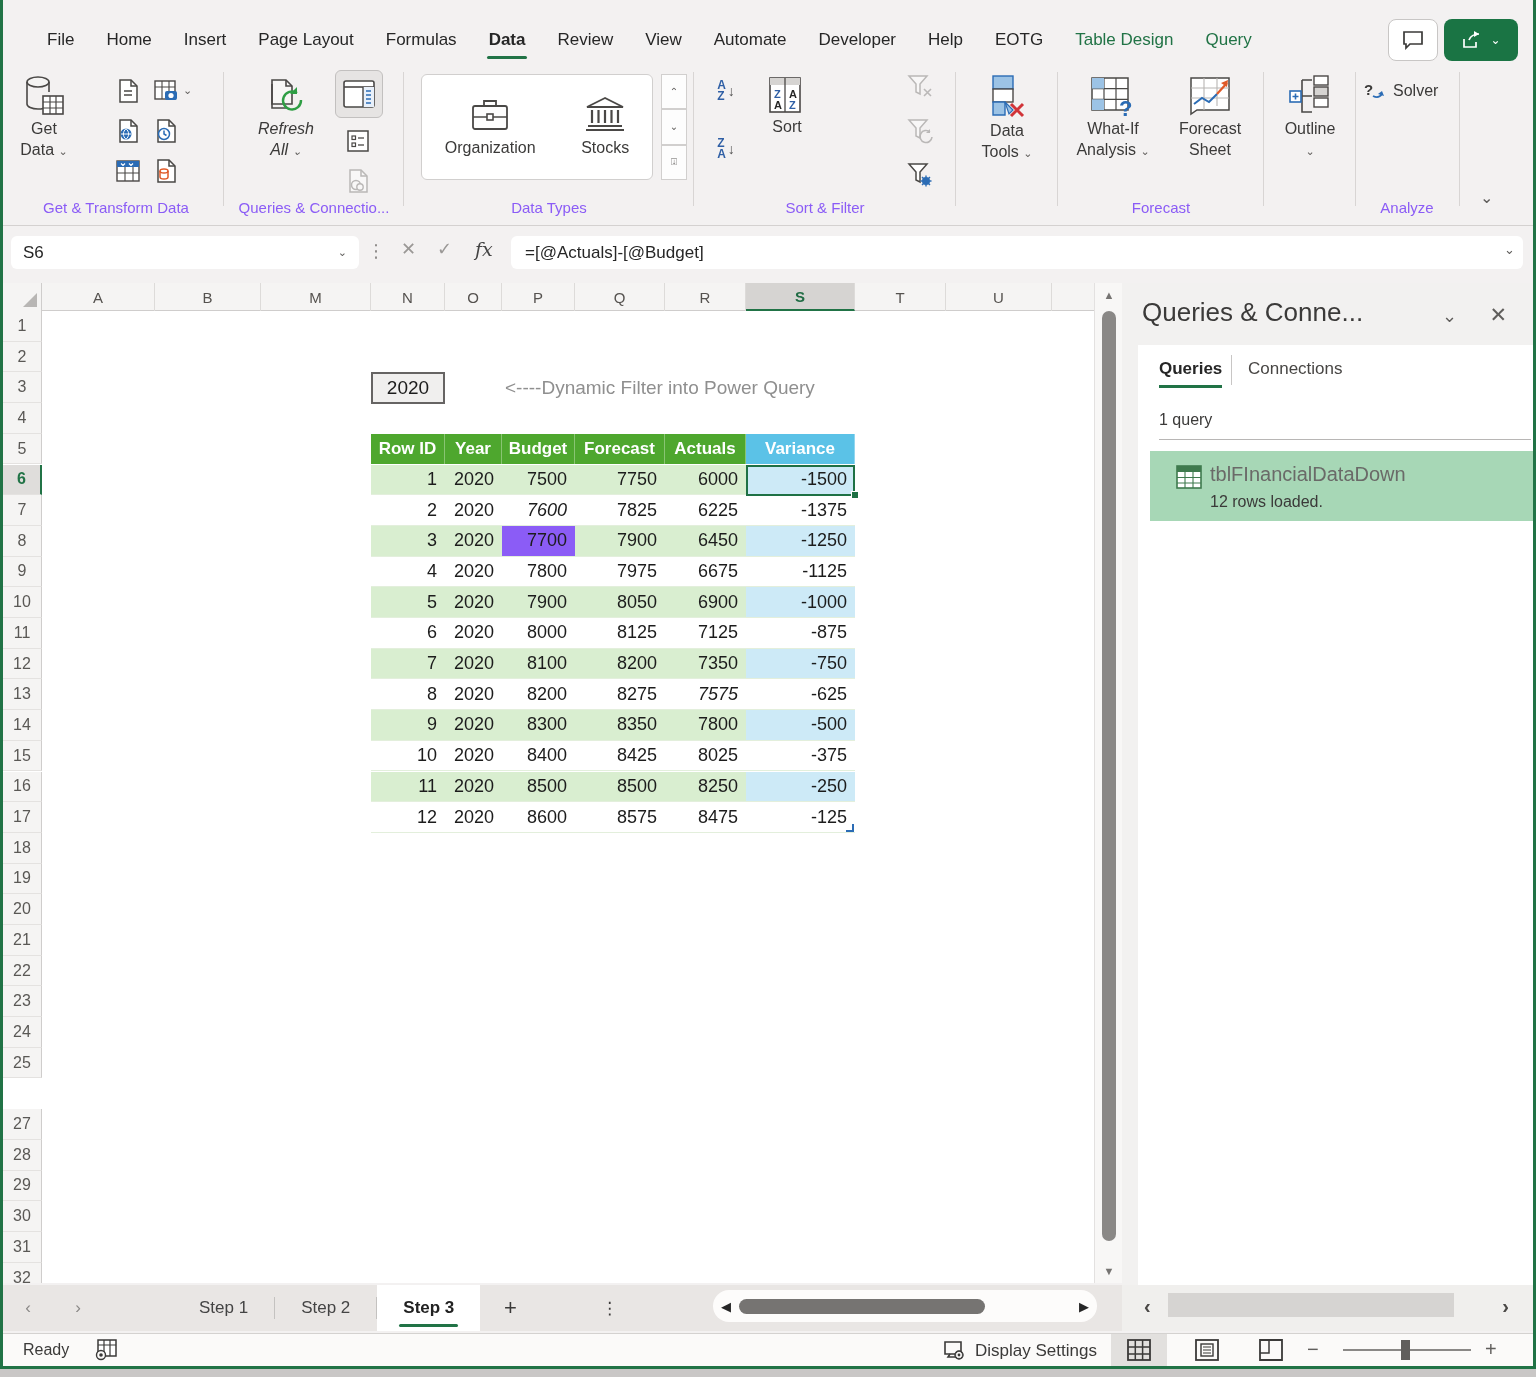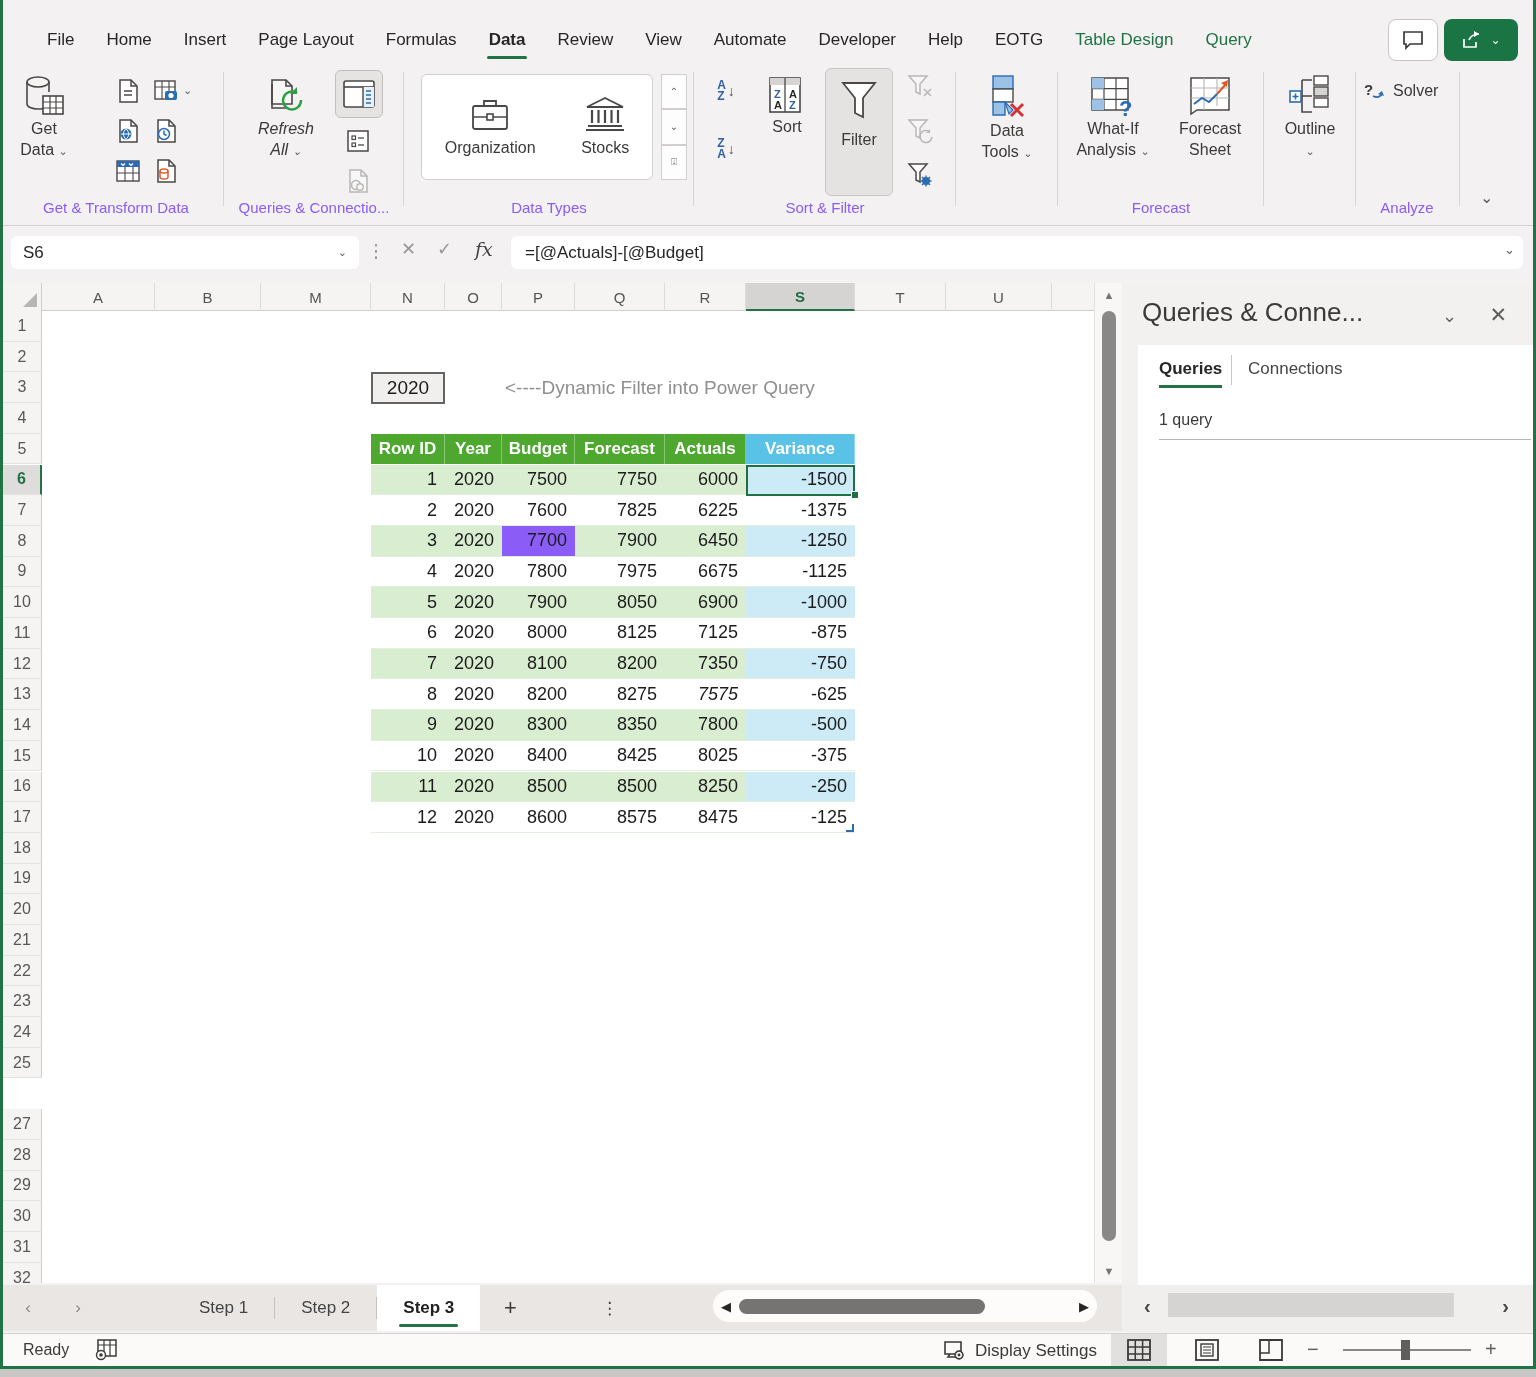--- a/index.html
+++ b/index.html
@@ -347,26 +347,20 @@
         <svg width="42" height="42" viewBox="0 0 42 42">
           <rect x="4" y="4" width="30" height="34" fill="#fff" stroke="#4a4846" stroke-width="1.6"></rect>
           <rect x="4" y="4" width="30" height="7" fill="#d6d4d2"></rect>
           <path d="M19 4v34" stroke="#4a4846" stroke-width="1.3"></path>
           <text x="8" y="24" font-size="11" font-weight="bold" fill="#2f5fa5">Z</text>
           <text x="8" y="35" font-size="11" font-weight="bold" fill="#262626">A</text>
           <text x="23" y="24" font-size="11" font-weight="bold" fill="#262626">A</text>
           <text x="23" y="35" font-size="11" font-weight="bold" fill="#2f5fa5">Z</text>
         </svg>
         <span class="blabel">Sort</span>
-      </div>
-      <div class="bigbtn filterbtn" style="left:128px;width:68px;height:128px;">
-        <svg width="40" height="44" viewBox="0 0 40 44" style="margin-top:4px;">
-          <path d="M4 4h32L24 19v19l-8-4V19z" fill="#fdfdfd" stroke="#4a4846" stroke-width="1.8"></path>
-        </svg>
-        <span class="blabel" style="margin-top:6px;">Filter</span>
       </div>
       <div class="smicon dim" style="left:210px;top:8px;">
         <svg width="26" height="26" viewBox="0 0 26 26">
             <path d="M2 2h18l-7 8v10l-4-2v-8z" fill="#fff" stroke="#767472" stroke-width="1.5"></path>
             <path d="M17 15l7 7M24 15l-7 7" stroke="#767472" stroke-width="1.6"></path>
           </svg>
       </div>
       <div class="smicon dim" style="left:210px;top:52px;">
         <svg width="26" height="26" viewBox="0 0 26 26">
             <path d="M2 2h18l-7 8v10l-4-2v-8z" fill="#fff" stroke="#767472" stroke-width="1.5"></path>
@@ -532,21 +526,21 @@
         <div class="th-cell" style="left: 662px; top: 150.8px; width: 81px; height: 30.7px; background: rgb(78, 167, 46);">Actuals</div>
         <div class="th-cell" style="left: 743px; top: 150.8px; width: 109px; height: 30.7px; background: rgb(91, 194, 231);">Variance</div>
         <div class="td-cell" style="left: 368px; top: 181.5px; width: 74px; height: 30.7px; background: rgb(217, 238, 208);">1</div>
         <div class="td-cell" style="left: 442px; top: 181.5px; width: 57px; height: 30.7px; background: rgb(217, 238, 208);">2020</div>
         <div class="td-cell" style="left: 499px; top: 181.5px; width: 73px; height: 30.7px; background: rgb(217, 238, 208);">7500</div>
         <div class="td-cell" style="left: 572px; top: 181.5px; width: 90px; height: 30.7px; background: rgb(217, 238, 208);">7750</div>
         <div class="td-cell" style="left: 662px; top: 181.5px; width: 81px; height: 30.7px; background: rgb(217, 238, 208);">6000</div>
         <div class="td-cell" style="left: 743px; top: 181.5px; width: 109px; height: 30.7px; background: rgb(205, 234, 247);">-1500</div>
         <div class="td-cell" style="left: 368px; top: 212.2px; width: 74px; height: 30.7px; background: rgb(255, 255, 255);">2</div>
         <div class="td-cell" style="left: 442px; top: 212.2px; width: 57px; height: 30.7px; background: rgb(255, 255, 255);">2020</div>
-        <div class="td-cell" style="left: 499px; top: 212.2px; width: 73px; height: 30.7px; background: rgb(255, 255, 255);">7600</div>
+        <div class="td-cell" style="left: 499px; top: 212.2px; width: 73px; height: 30.7px; background: rgb(255, 255, 255); font-style: italic;">7600</div>
         <div class="td-cell" style="left: 572px; top: 212.2px; width: 90px; height: 30.7px; background: rgb(255, 255, 255);">7825</div>
         <div class="td-cell" style="left: 662px; top: 212.2px; width: 81px; height: 30.7px; background: rgb(255, 255, 255);">6225</div>
         <div class="td-cell" style="left: 743px; top: 212.2px; width: 109px; height: 30.7px; background: rgb(255, 255, 255);">-1375</div>
         <div class="td-cell" style="left: 368px; top: 242.9px; width: 74px; height: 30.7px; background: rgb(217, 238, 208);">3</div>
         <div class="td-cell" style="left: 442px; top: 242.9px; width: 57px; height: 30.7px; background: rgb(217, 238, 208);">2020</div>
         <div class="td-cell" style="left: 499px; top: 242.9px; width: 73px; height: 30.7px; background: #8b5cf6;">7700</div>
         <div class="td-cell" style="left: 572px; top: 242.9px; width: 90px; height: 30.7px; background: rgb(217, 238, 208);">7900</div>
         <div class="td-cell" style="left: 662px; top: 242.9px; width: 81px; height: 30.7px; background: rgb(217, 238, 208);">6450</div>
         <div class="td-cell" style="left: 743px; top: 242.9px; width: 109px; height: 30.7px; background: rgb(205, 234, 247);">-1250</div>
         <div class="td-cell" style="left: 368px; top: 273.6px; width: 74px; height: 30.7px; background: rgb(255, 255, 255);">4</div>
@@ -618,20 +612,29 @@
   <div class="abs panel">
     <div class="panel-title">Queries &amp; Conne...</div>
     <div class="panel-chev">⌄</div>
     <div class="panel-close">✕</div>
     <div class="panel-card">
       <div class="ptab active" style="left:21px;">Queries</div>
       <div class="ptab-sep"></div>
       <div class="ptab" style="left:110px;color:#484644;">Connections</div>
       <div class="pcount">1 query</div>
       <div class="prule"></div>
+      <div class="query-item">
+        <svg class="qicon" width="26" height="24" viewBox="0 0 26 24">
+          <rect x="1" y="1" width="24" height="22" fill="#fff" stroke="#3f7a4e" stroke-width="1.6"></rect>
+          <rect x="1" y="1" width="24" height="6" fill="#3f7a4e"></rect>
+          <path d="M1 12.5h24M1 18h24M9 7v16M17 7v16" stroke="#3f7a4e" stroke-width="1.1"></path>
+        </svg>
+        <div class="query-name">tblFInancialDataDown</div>
+        <div class="query-detail">12 rows loaded.</div>
+      </div>
     </div>
   </div>
 
   <div class="abs sheetbar">
     <div class="nav-arrow">‹</div>
     <div class="nav-arrow">›</div>
     <div style="width:70px;"></div>
     <div id="sheetTabs" style="display:flex;align-items:stretch;">
         <div class="stab">Step 1</div>
         <div class="stab-sep"></div>

